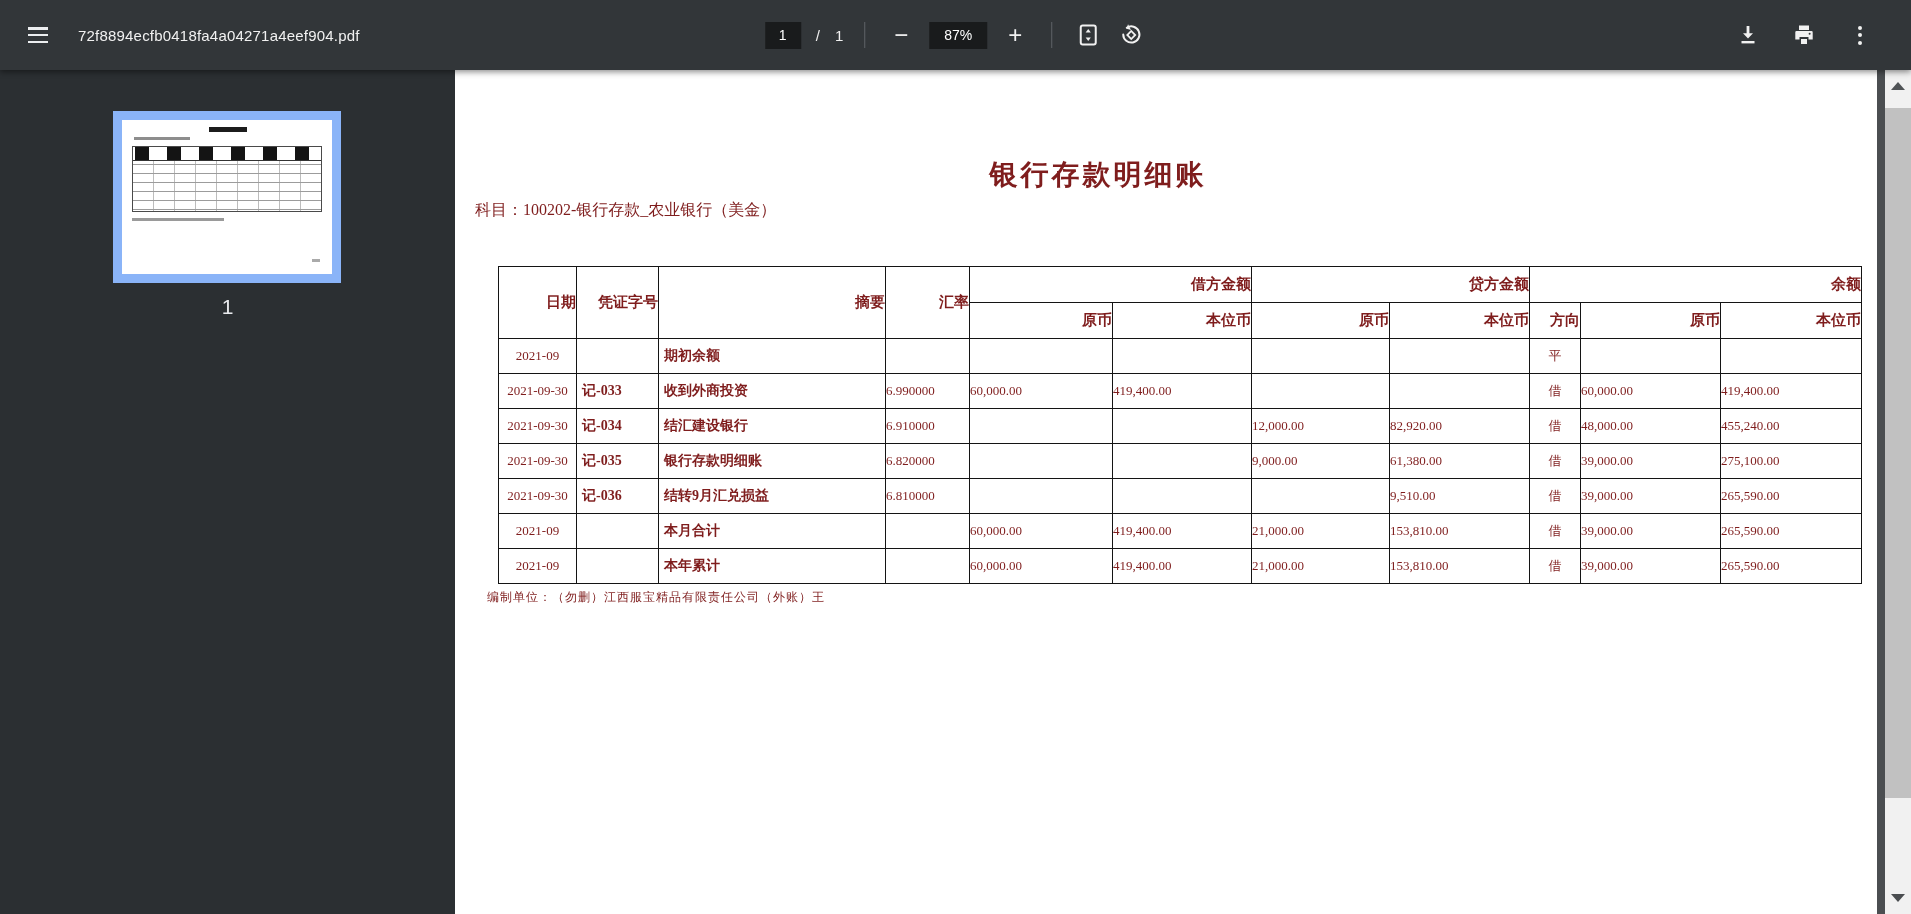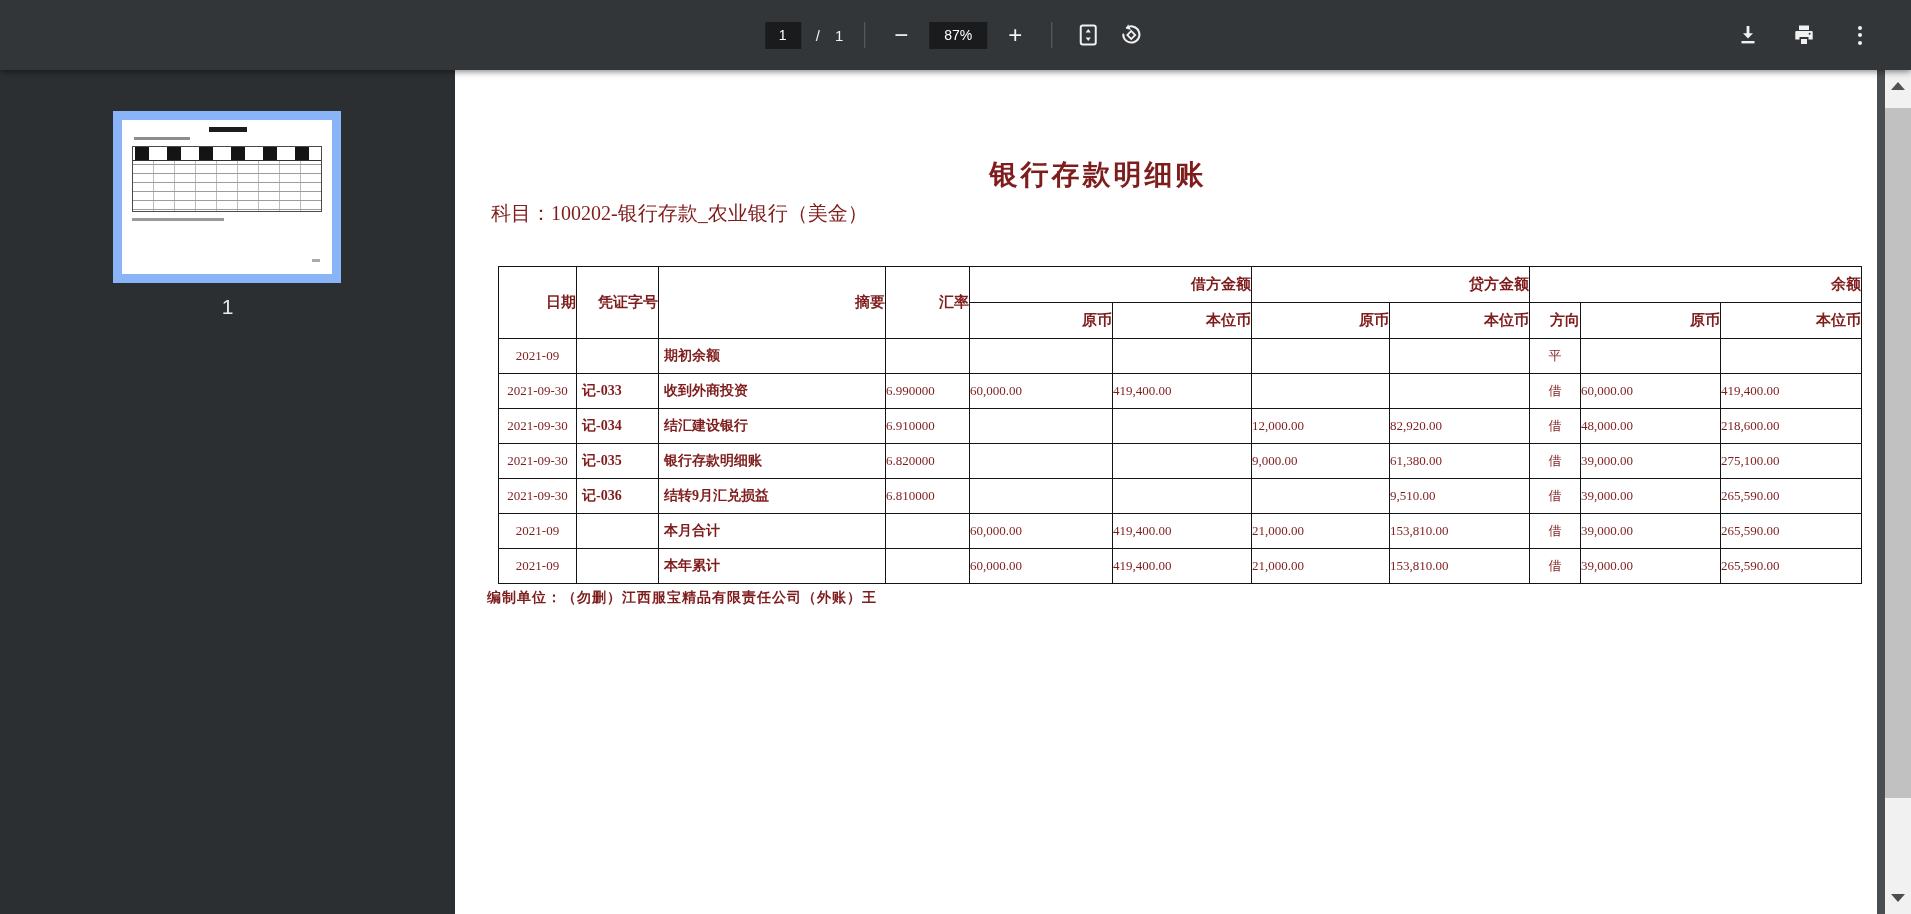--- a/index.html
+++ b/index.html
@@ -54,51 +54,59 @@
   .thumb-label { position:absolute; left:0; top:225px; width:455px; text-align:center;
                  color:#e8eaed; font-size:21px; }
 
   
   .viewer { position:relative; width:1430px; height:844px; background:#4d5154; flex:0 0 auto; }
   .pdf-page { position:absolute; left:0; top:0; width:1580px; height:844px; background:#ffffff;
               font-family:"Liberation Serif","DejaVu Serif",serif; color:#7f1d1d; }
 
   .doc-title { position:absolute; left:0; top:86px; width:1286px; text-align:center;
                font-size:28px; font-weight:bold; letter-spacing:3px; }
-  .doc-subject { position:absolute; left:36px; top:130px; font-size:20px; }
+  .doc-subject { position:absolute; left:20px; top:130px; font-size:16px; }
   .doc-period { position:absolute; left:0; top:168px; width:1286px; text-align:center; font-size:15px; }
   .doc-currency { position:absolute; right:16px; top:172px; font-size:15px; }
 
   table.ledger { position:absolute; left:43px; top:196px; border-collapse:collapse; table-layout:fixed; }
   .ledger th, .ledger td { border:1px solid #141414; overflow:hidden; white-space:nowrap; }
   .ledger th { font-family:"Liberation Sans","DejaVu Sans",sans-serif; font-weight:bold;
                font-size:15px; text-align:right; }
   .ledger thead tr { height:36px; }
   .ledger tbody tr { height:35px; }
   .ledger td { font-size:13px; }
   .ledger td.c { text-align:center; }
   .ledger td.l { text-align:left; padding-left:5px; font-size:14px;font-weight:bold; }
   .ledger td.r { text-align:left; padding-right:4px; }
-  .doc-footer { position:absolute; left:32px; top:519px; font-size:14px; letter-spacing:1px;font-weight:bold; }
+  .doc-footer { position:absolute; left:32px; top:519px; font-size:12px; letter-spacing:1px; }
 
   
   .page-gap { position:absolute; right:0; top:0; width:8px; height:844px; background:#4b4e51; }
   .scrollbar { position:relative; width:26px; height:844px; background:#f1f1f1; flex:0 0 auto; }
   .sb-up { position:absolute; top:8px; left:0; width:26px; height:16px; background:none; border:none; cursor:pointer; }
   .sb-up::after { content:""; position:absolute; left:6px; top:4px;
       border-left:7px solid transparent; border-right:7px solid transparent; border-bottom:8px solid #505356; }
   .sb-down { position:absolute; bottom:8px; left:0; width:26px; height:16px; background:none; border:none; cursor:pointer; }
   .sb-down::after { content:""; position:absolute; left:6px; top:4px;
       border-left:7px solid transparent; border-right:7px solid transparent; border-top:8px solid #4a4d50; }
   .sb-thumb { position:absolute; left:0; top:38px; width:26px; height:690px; background:#c1c1c1; cursor:pointer; }
 </style>
 </head>
 <body>
 
 <div class="toolbar">
+  <div class="tb-left">
+    <button class="hamburger" title="Menu">
+      <span></span>
+        <span></span>
+        <span></span>
+    </button>
+    <span class="filename">72f8894ecfb0418fa4a04271a4eef904.pdf</span>
+  </div>
 
   <div class="tb-center">
     <span class="dark-box page-box">1</span>
     <span class="slash">/</span>
     <span class="count">1</span>
     <span class="vsep"></span>
     <button class="tb-btn minus-btn">−</button>
     <span class="dark-box zoom-box">87%</span>
     <button class="tb-btn plus-btn">+</button>
     <span class="vsep"></span>
@@ -239,21 +247,21 @@
               <td class="c">2021-09-30</td>
               <td class="l">记-034</td>
               <td class="l">结汇建设银行</td>
               <td class="r">6.910000</td>
               <td class="r"></td>
               <td class="r"></td>
               <td class="r">12,000.00</td>
               <td class="r">82,920.00</td>
               <td class="c">借</td>
               <td class="r">48,000.00</td>
-              <td class="r">218,600.00</td>
+              <td class="r">455,240.00</td>
             </tr>
             <tr>
               <td class="c">2021-09-30</td>
               <td class="l">记-035</td>
               <td class="l">银行存款明细账</td>
               <td class="r">6.820000</td>
               <td class="r"></td>
               <td class="r"></td>
               <td class="r">9,000.00</td>
               <td class="r">61,380.00</td>

